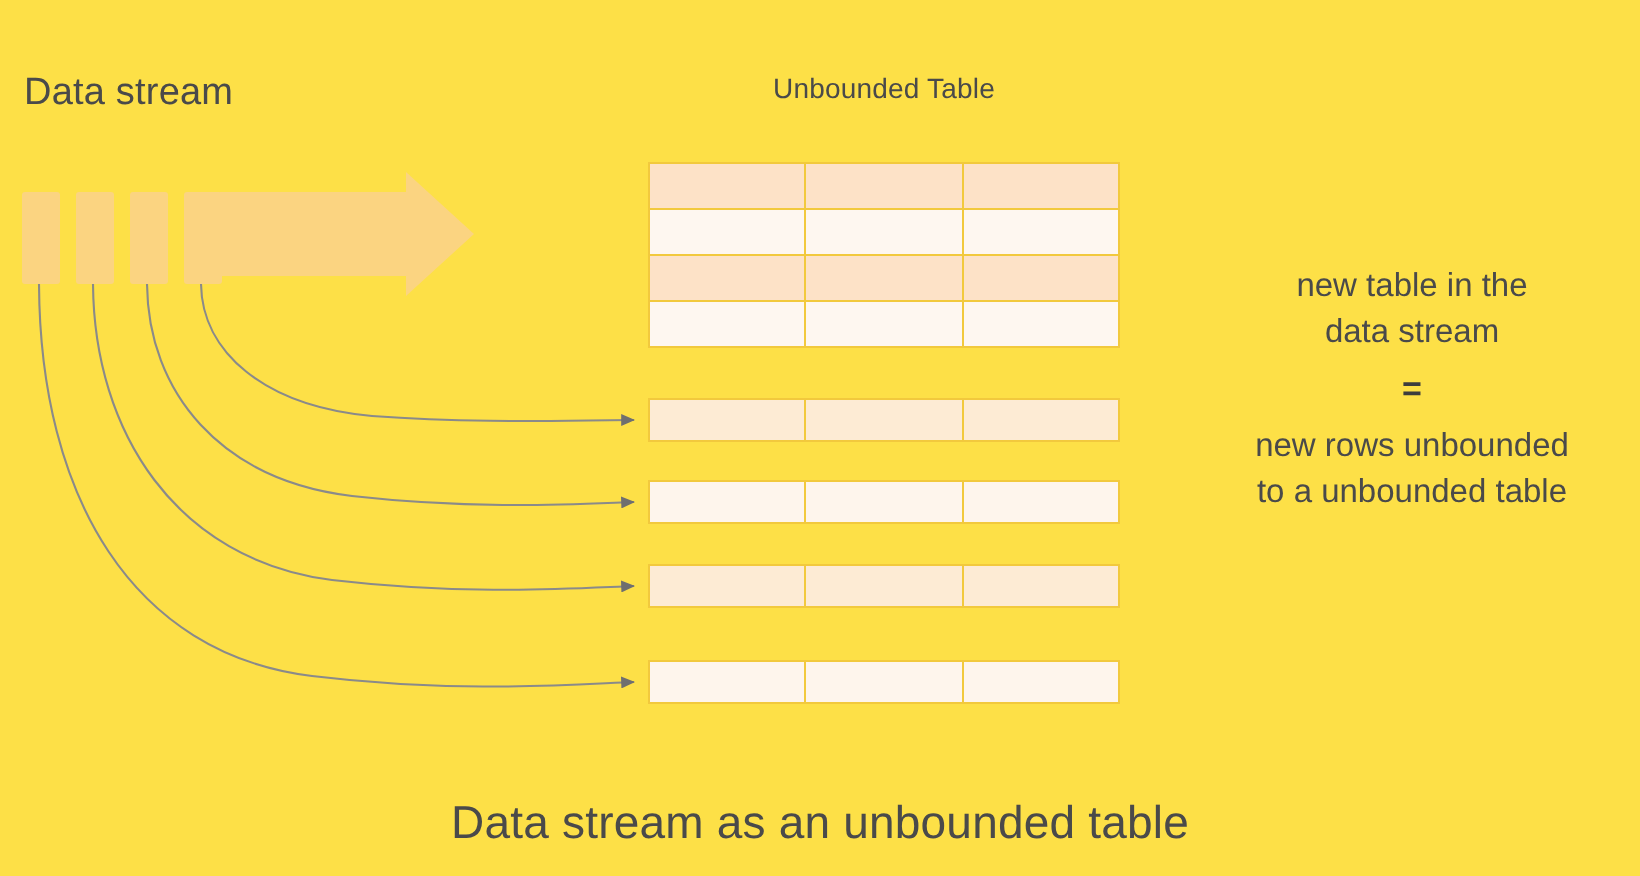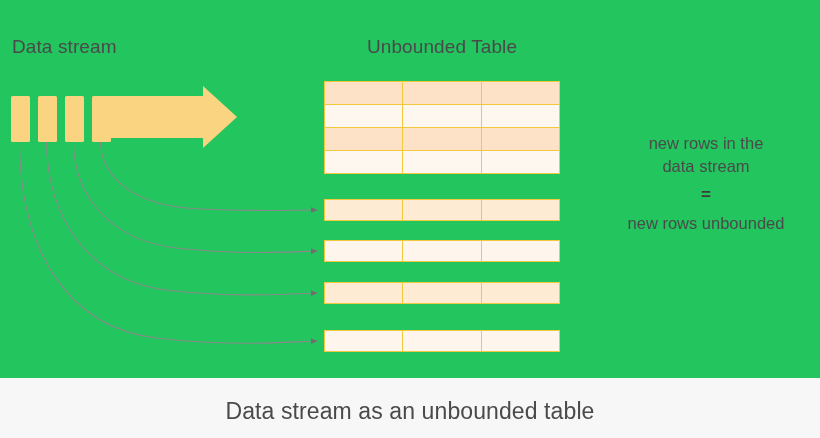--- a/index.html
+++ b/index.html
@@ -10,43 +10,43 @@
   body {
     width: 820px;
     height: 438px;
     background: #f7f7f7;
     font-family: "Liberation Sans", sans-serif;
     overflow: hidden;
   }
   #stage {
     position: relative;
     width: 820px;
-    height: 378px;
-    background: #22c55e;
+    height: 438px;
+    background: #fde047;
   }
 
   
   .label {
     position: absolute;
     color: #4a4a4a;
     font-weight: 400;
     white-space: nowrap;
     letter-spacing: 0.1px;
   }
   #data-stream-label {
     left: 12px;
     top: 36px;
     font-size: 19px;
   }
   #unbounded-table-label {
     left: 324px;
     top: 36px;
     width: 236px;
     text-align: center;
-    font-size: 19px;
+    font-size: 14px;
   }
   #caption {
     left: 0;
     top: 398px;
     width: 820px;
     text-align: center;
     font-size: 23px;
   }
 
   
@@ -225,24 +225,25 @@
     <div class="cell"></div>
   </div>
   <div class="appended-row row-light" id="appended-row-4">
     <div class="cell"></div>
     <div class="cell"></div>
     <div class="cell"></div>
   </div>
 
   <div id="equation-block">
     <span class="eq-group">
-      <span class="eq-line">new rows in the</span>
+      <span class="eq-line">new table in the</span>
       <span class="eq-line">data stream</span>
     </span>
     <span id="equation-sign">=</span>
     <span class="eq-group">
       <span class="eq-line">new rows unbounded</span>
+      <span class="eq-line">to a unbounded table</span>
     </span>
   </div>
 
   <div class="label" id="caption">Data stream as an unbounded table</div>
 
 </div>
 
 </body></html>

